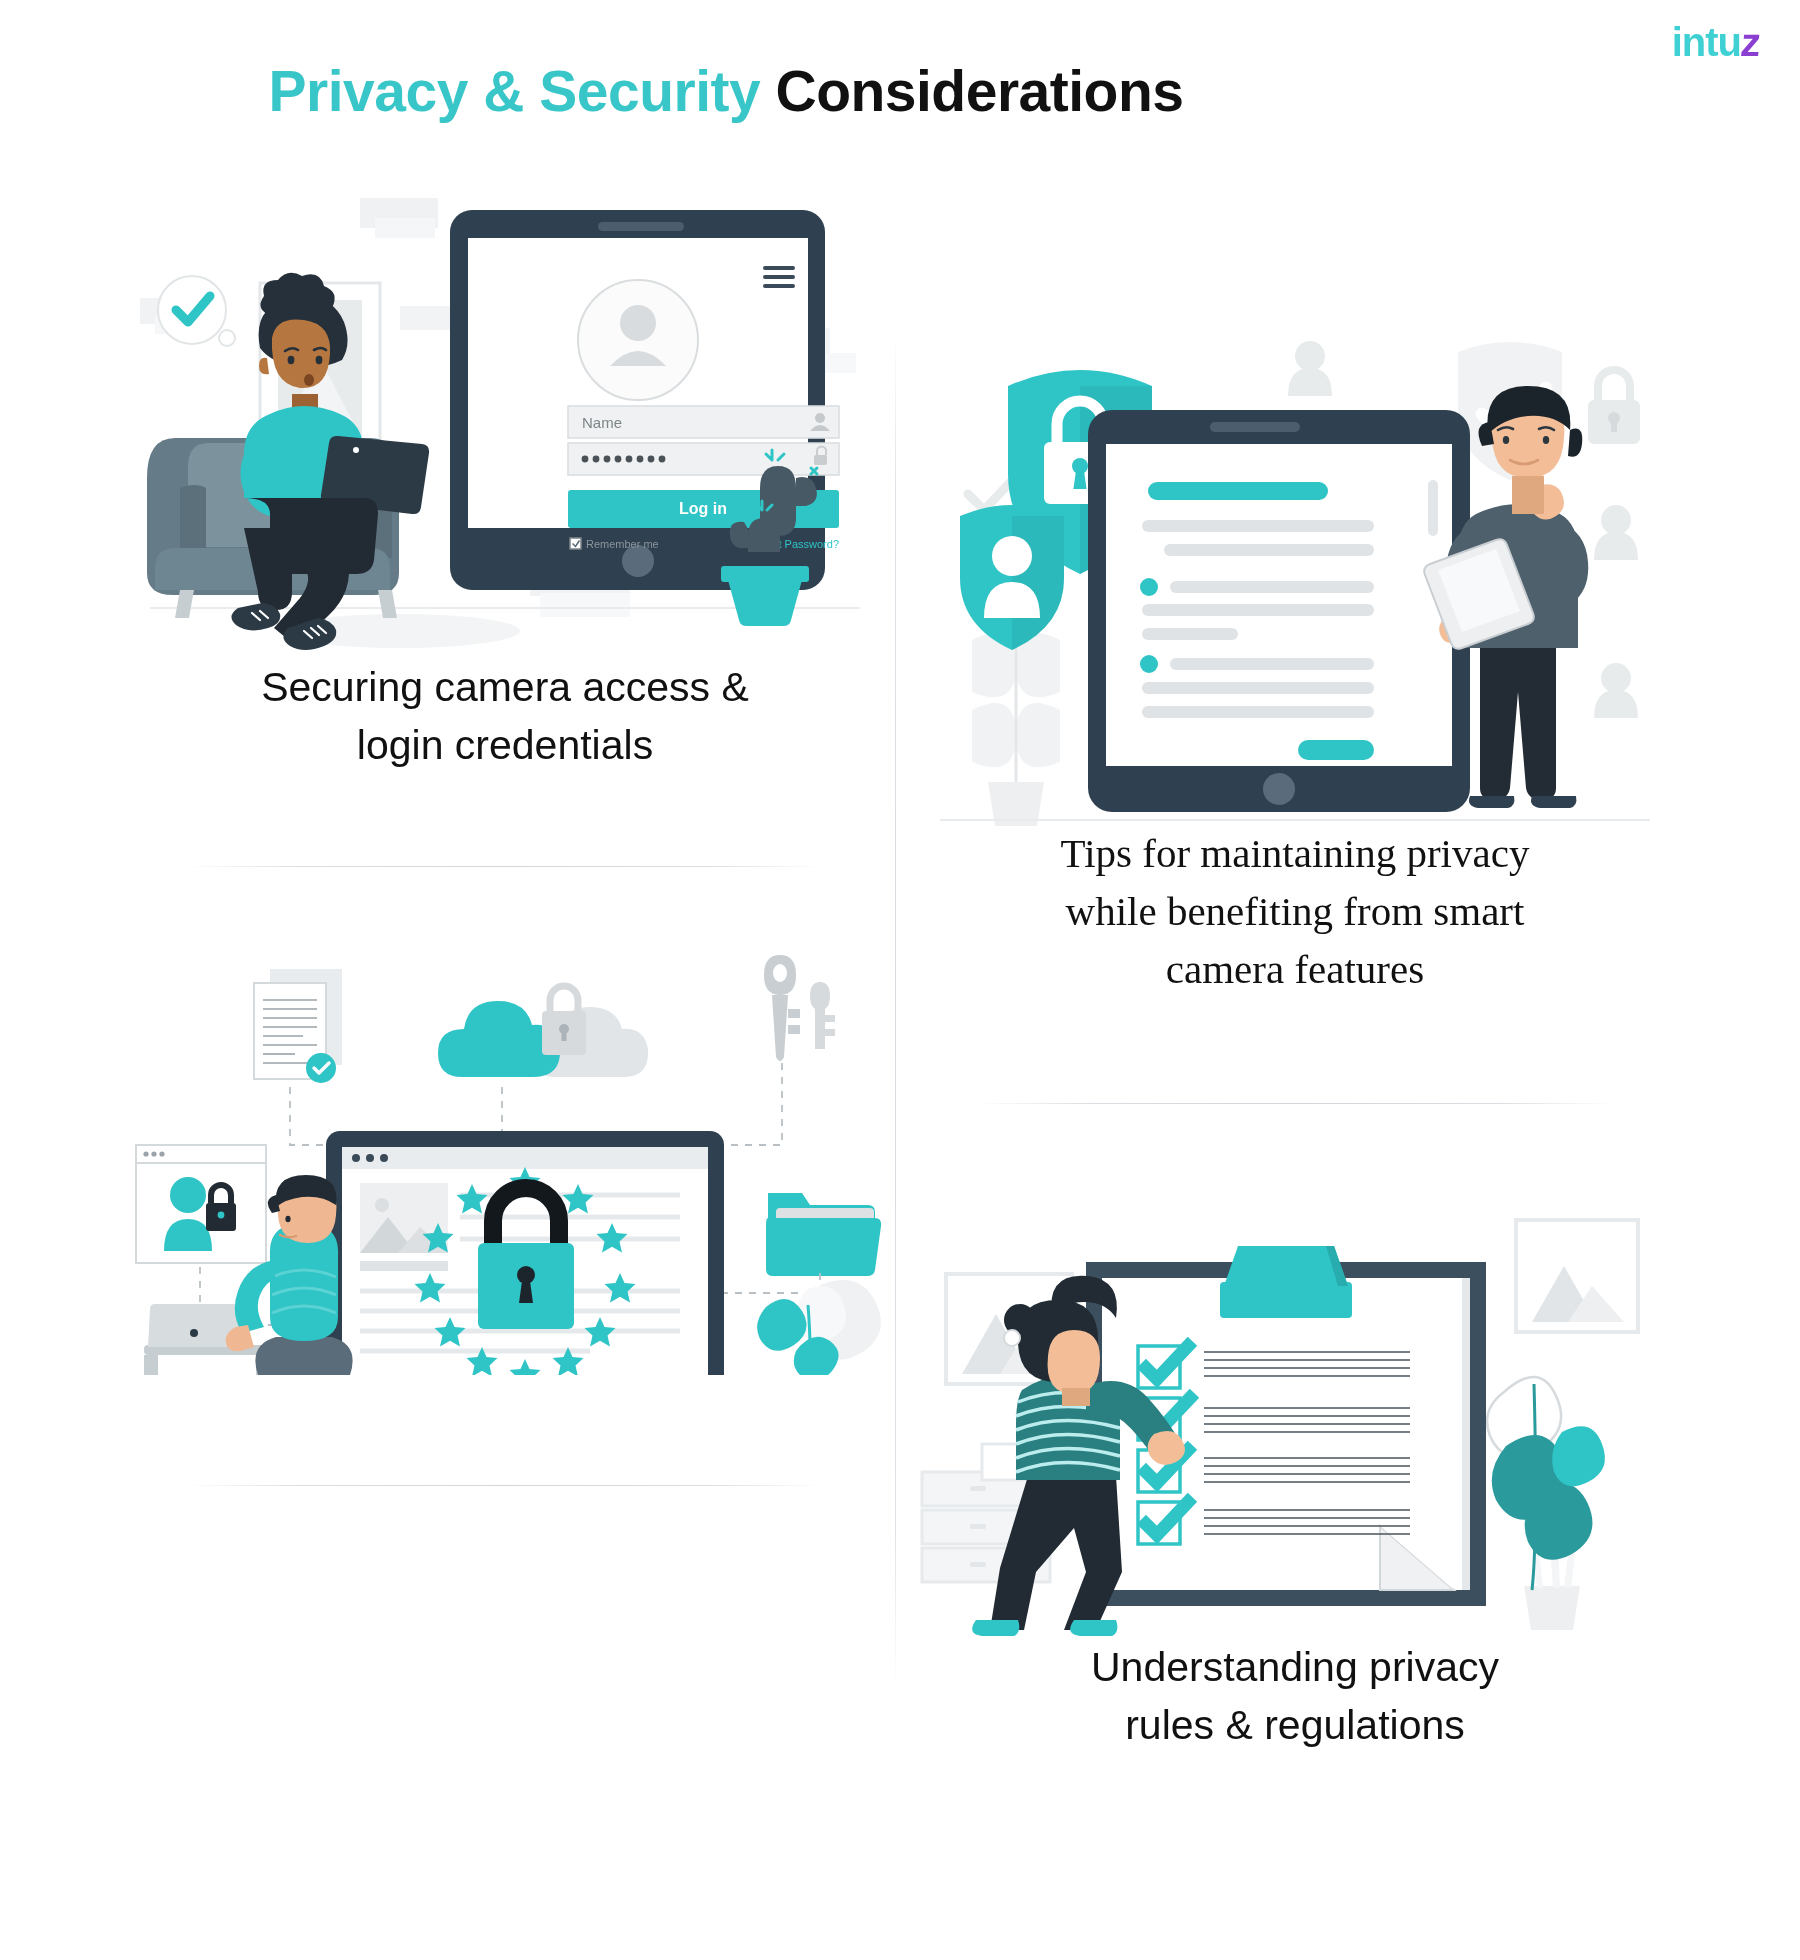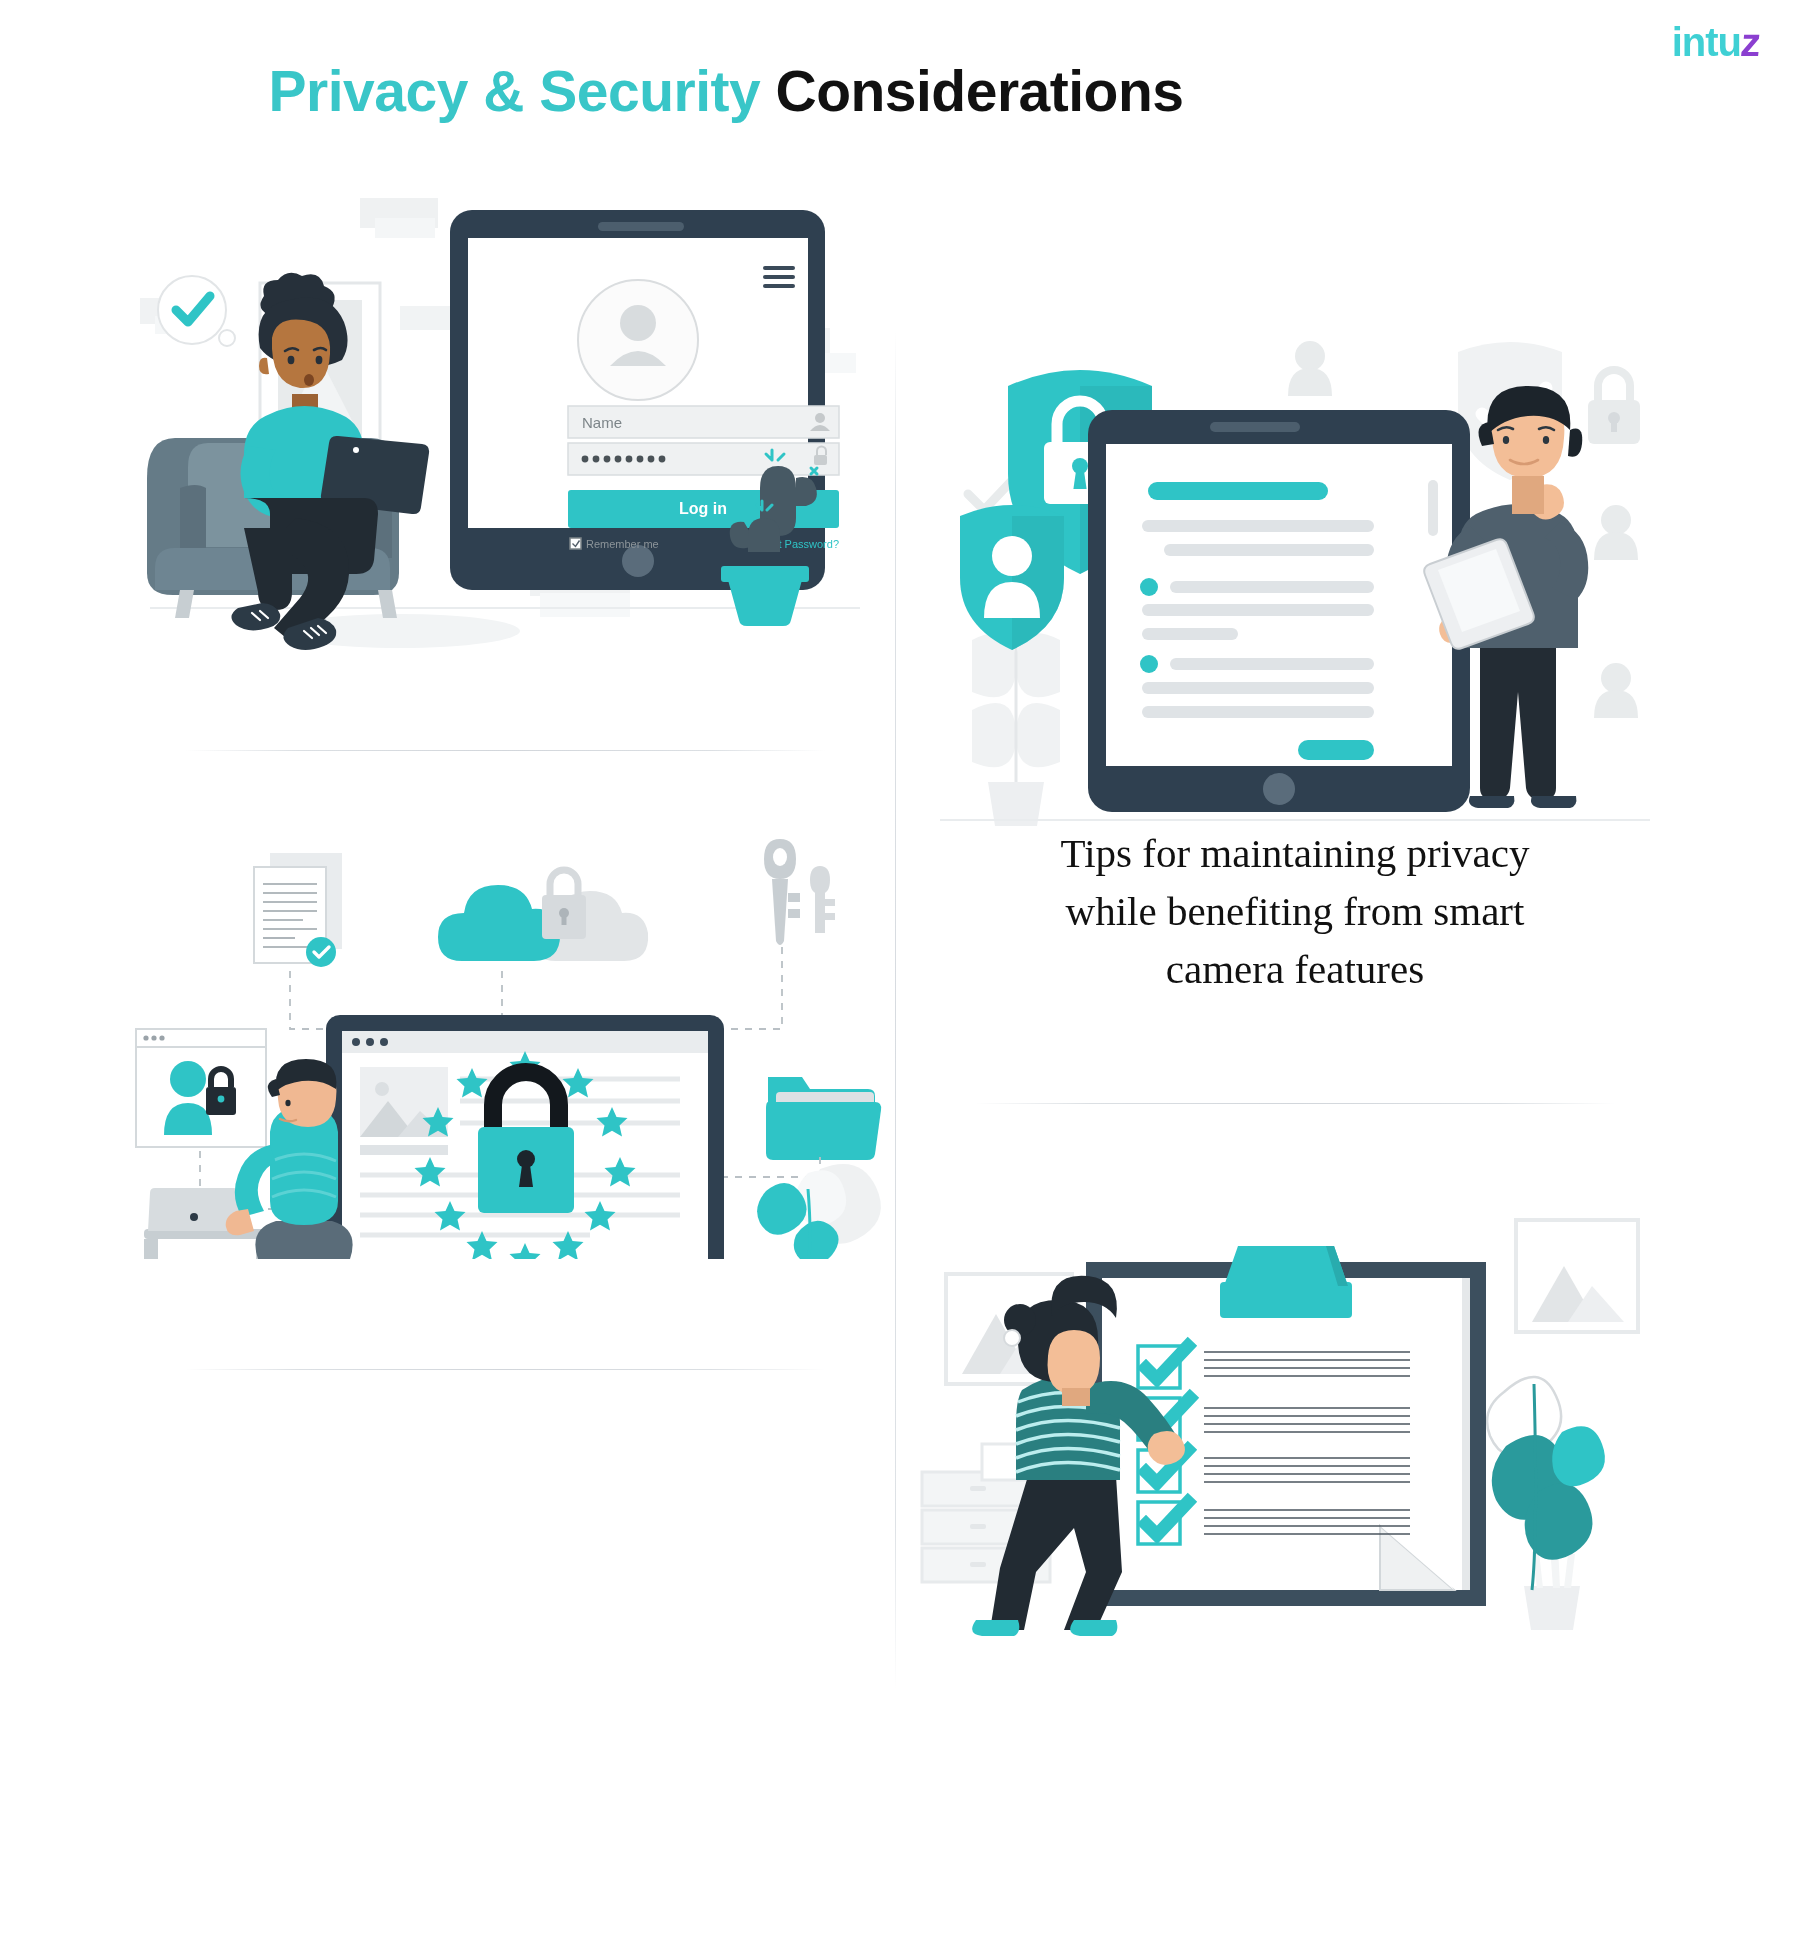--- a/index.html
+++ b/index.html
@@ -200,20 +200,22 @@
           <path d="M676 290 q16 -4 20 10 q4 14 -10 18 l-10 0 z" fill="#475964"></path>
           <path d="M624 334 q-16 -2 -14 14 q2 14 16 12 l12 -2 z" fill="#475964"></path>
           <path d="M628 348 q0 -18 16 -18 q16 0 16 18 l0 16 l-32 0 z" fill="#475964"></path>
           <path d="M608 392 l74 0 l-11 40 q-1 6 -8 6 l-36 0 q-7 0 -8 -6 z" fill="#2FC4C6"></path>
           <rect x="601" y="378" width="88" height="16" rx="3" fill="#2FC4C6"></rect>
           <path d="M652 272 l0 -10 m-6 4 l6 6 m12 -6 l-6 6" stroke="#2FC4C6" stroke-width="3" stroke-linecap="round" fill="none"></path>
           <path d="M691 286 l6 -6 m-6 0 l6 6" stroke="#2FC4C6" stroke-width="3" stroke-linecap="round" fill="none"></path>
           <path d="M642 322 l0 -9 m-5 4 l5 5 m10 -5 l-5 5" stroke="#2FC4C6" stroke-width="3" stroke-linecap="round" fill="none"></path>
         </svg>
       </div>
+      <div class="caption" style="white-space: pre-line;">Securing camera access &amp;
+login credentials</div>
     </div>
 
     <div class="hr" style="margin-top:92px;"></div>
 
     <div class="card" style="margin-top:88px;">
       <div class="art">
         <svg viewBox="0 0 770 420" width="770" height="420" xmlns="http://www.w3.org/2000/svg">
 
           <rect x="150" y="14" width="72" height="96" fill="#E9ECEE"></rect>
           <rect x="134" y="28" width="72" height="96" fill="#FFFFFF" stroke="#D4D9DC" stroke-width="2"></rect>
@@ -542,16 +544,18 @@
 
           <path d="M108 148 q-4 -44 40 -44 q42 0 40 44 q-2 38 -40 38 q-38 0 -40 -38 z" fill="#222B33"></path>
           <path d="M138 160 q-4 38 26 38 q26 0 26 -36 q0 -28 -26 -28 q-24 0 -26 26 z" fill="#F3BE97"></path>
           <path d="M142 120 q-6 -44 36 -40 q34 4 28 42 q-10 -16 -32 -16 q-22 0 -32 14 z" fill="#222B33"></path>
           <circle cx="110" cy="124" r="16" fill="#222B33"></circle>
           <circle cx="102" cy="142" r="8" fill="#FFFFFF" stroke="#D6DADD" stroke-width="2"></circle>
 
           <path d="M152 192 l28 0 l0 18 l-28 0 z" fill="#E0A87F"></path>
         </svg>
       </div>
+      <div class="caption" style="white-space: pre-line; margin-top:2px;">Understanding privacy
+rules &amp; regulations</div>
     </div>
   </div>
 
 </div>
 
 </body></html>

